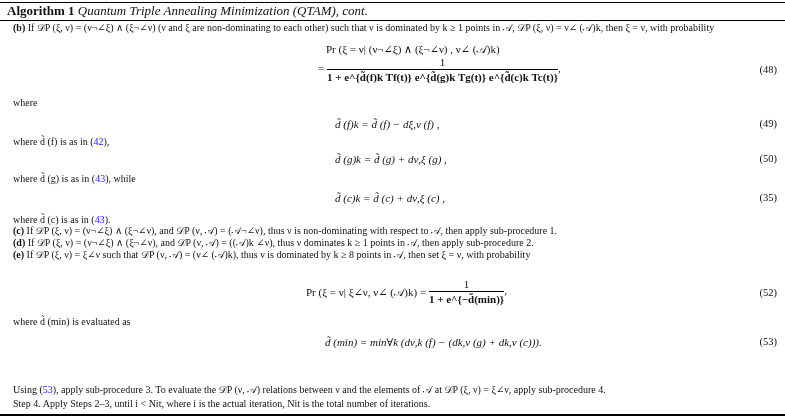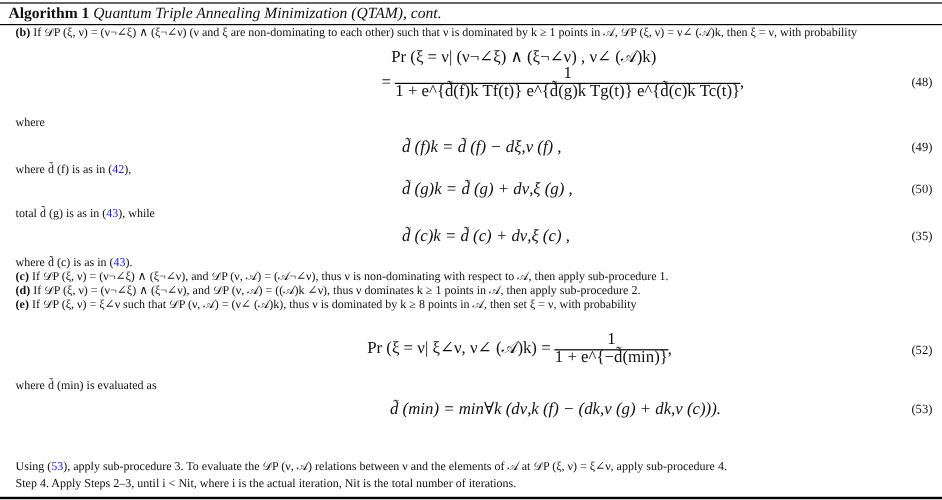--- a/index.html
+++ b/index.html
@@ -15,29 +15,29 @@
   .header b { font-weight: bold; }
   .header i { font-style: italic; }
   .midline { position: absolute; left: 0; top: 20px; width: 785px; height: 1px; background: #000; }
   .botline { position: absolute; left: 0; top: 414px; width: 785px; height: 1.5px; background: #000; }
   .line {
     position: absolute; left: 13px; white-space: nowrap; font-size: 10px; line-height: 12px;
   }
   .line b { font-weight: bold; }
   .m { font-style: italic; }
   .eq {
-    position: absolute; white-space: nowrap; font-size: 14px; line-height: 12px;
+    position: absolute; white-space: nowrap; font-size: 11px; line-height: 12px;
   }
   .eqnum {
     position: absolute; right: 8px; font-size: 10.5px; line-height: 12px;
   }
   .ref { color: #1a1aff; }
   .frac { display: inline-block; vertical-align: middle; text-align: center; }
   .frac .num { display: block; border-bottom: 0.8px solid #000; padding: 0 2px 1px 2px; }
-  .frac .den { display: block; padding-top: 1px; }
+  .frac .den { display: block; padding-top: 1px; font-weight: bold; }
 </style>
 </head>
 <body>
 
 <div class="topline"></div>
 <div class="header">
   <b>Algorithm 1</b>
   <i>Quantum Triple Annealing Minimization (QTAM), cont.</i>
 </div>
 <div class="midline"></div>
@@ -65,21 +65,21 @@
 <div class="eqnum" style="top:118px">(49)</div>
 
 <div class="line" style="top:136px">
   <span>where d̃ (f) is as in (</span><span class="ref">42</span><span>),</span>
 </div>
 
 <div class="eq m" style="left:335px; top:153px">d̃ (g)k = d̃ (g) + dν,ξ (g) ,</div>
 <div class="eqnum" style="top:153px">(50)</div>
 
 <div class="line" style="top:173px">
-  <span>total d̃ (g) is as in (</span><span class="ref">43</span><span>), while</span>
+  <span>where d̃ (g) is as in (</span><span class="ref">43</span><span>), while</span>
 </div>
 
 <div class="eq m" style="left:335px; top:192px">d̃ (c)k = d̃ (c) + dν,ξ (c) ,</div>
 <div class="eqnum" style="top:192px">(35)</div>
 
 <div class="line" style="top:214px">
   <span>where d̃ (c) is as in (</span><span class="ref">43</span><span>).</span>
 </div>
 
 <div class="line" style="top:225px">

